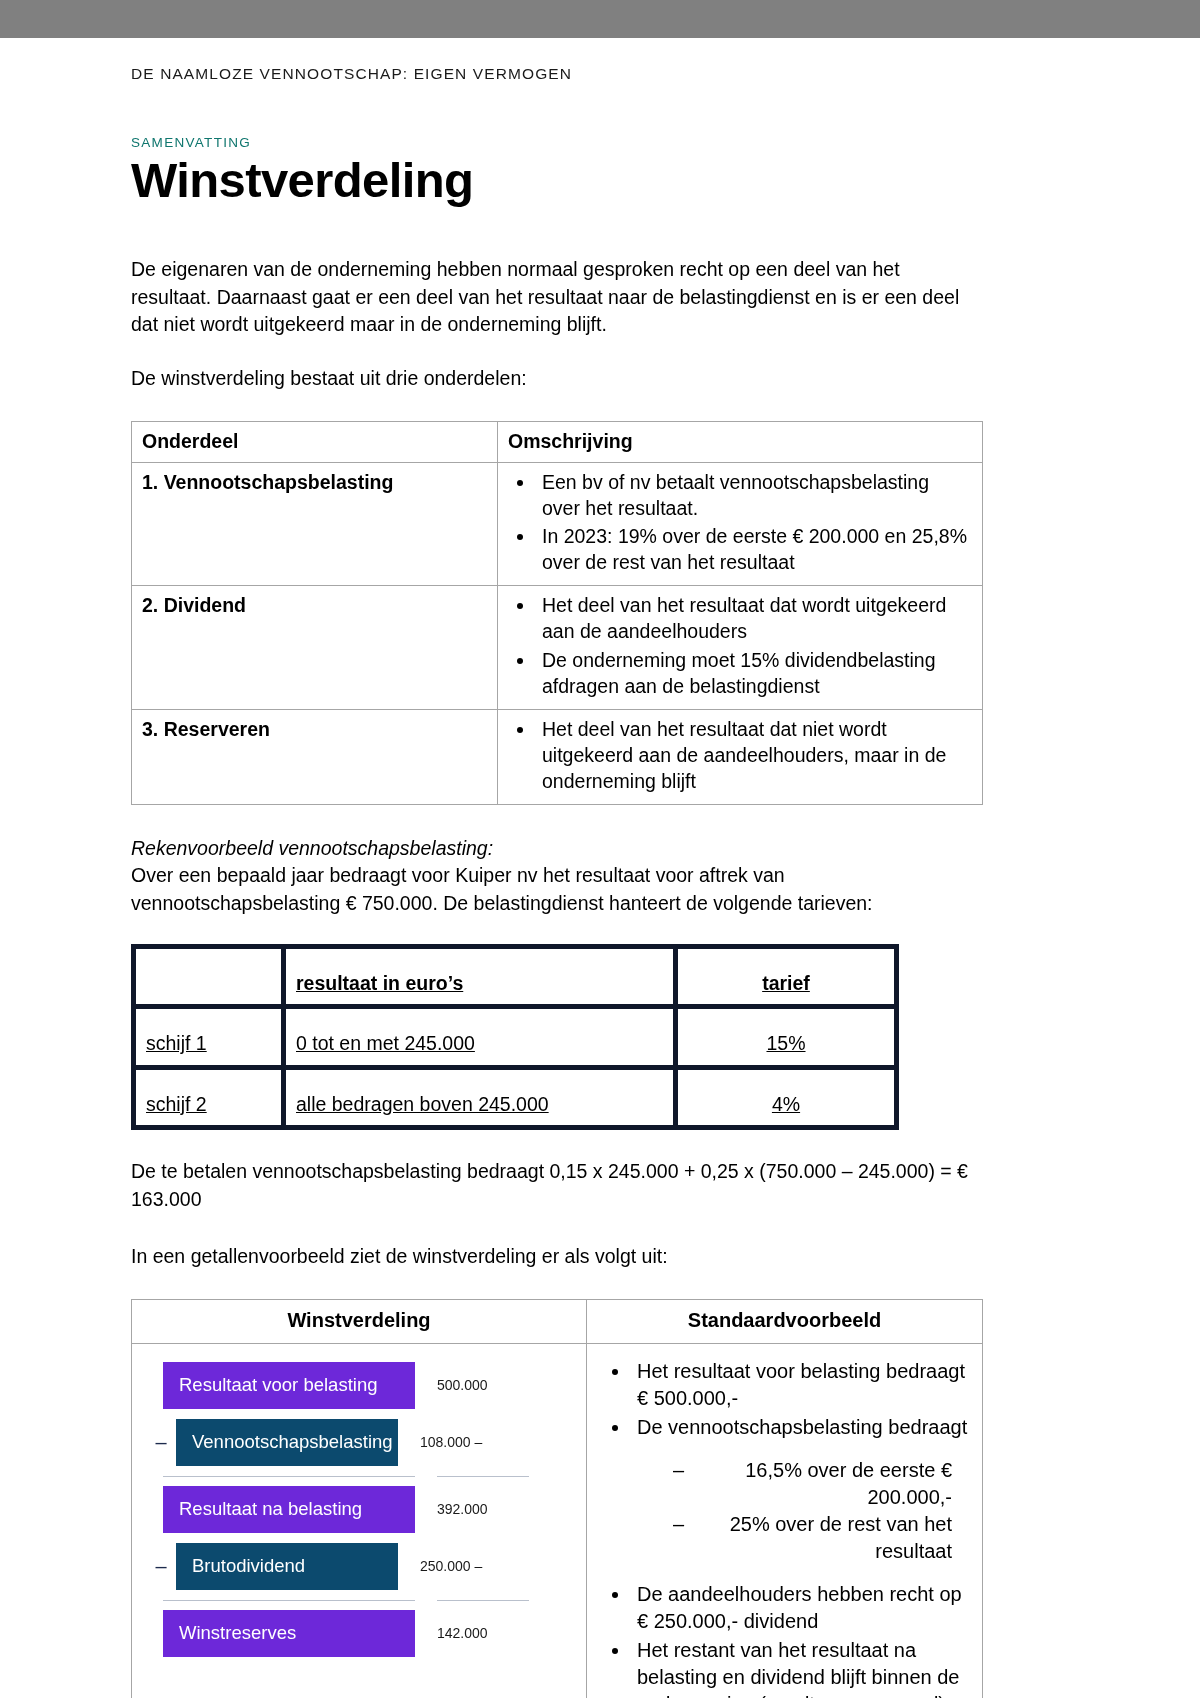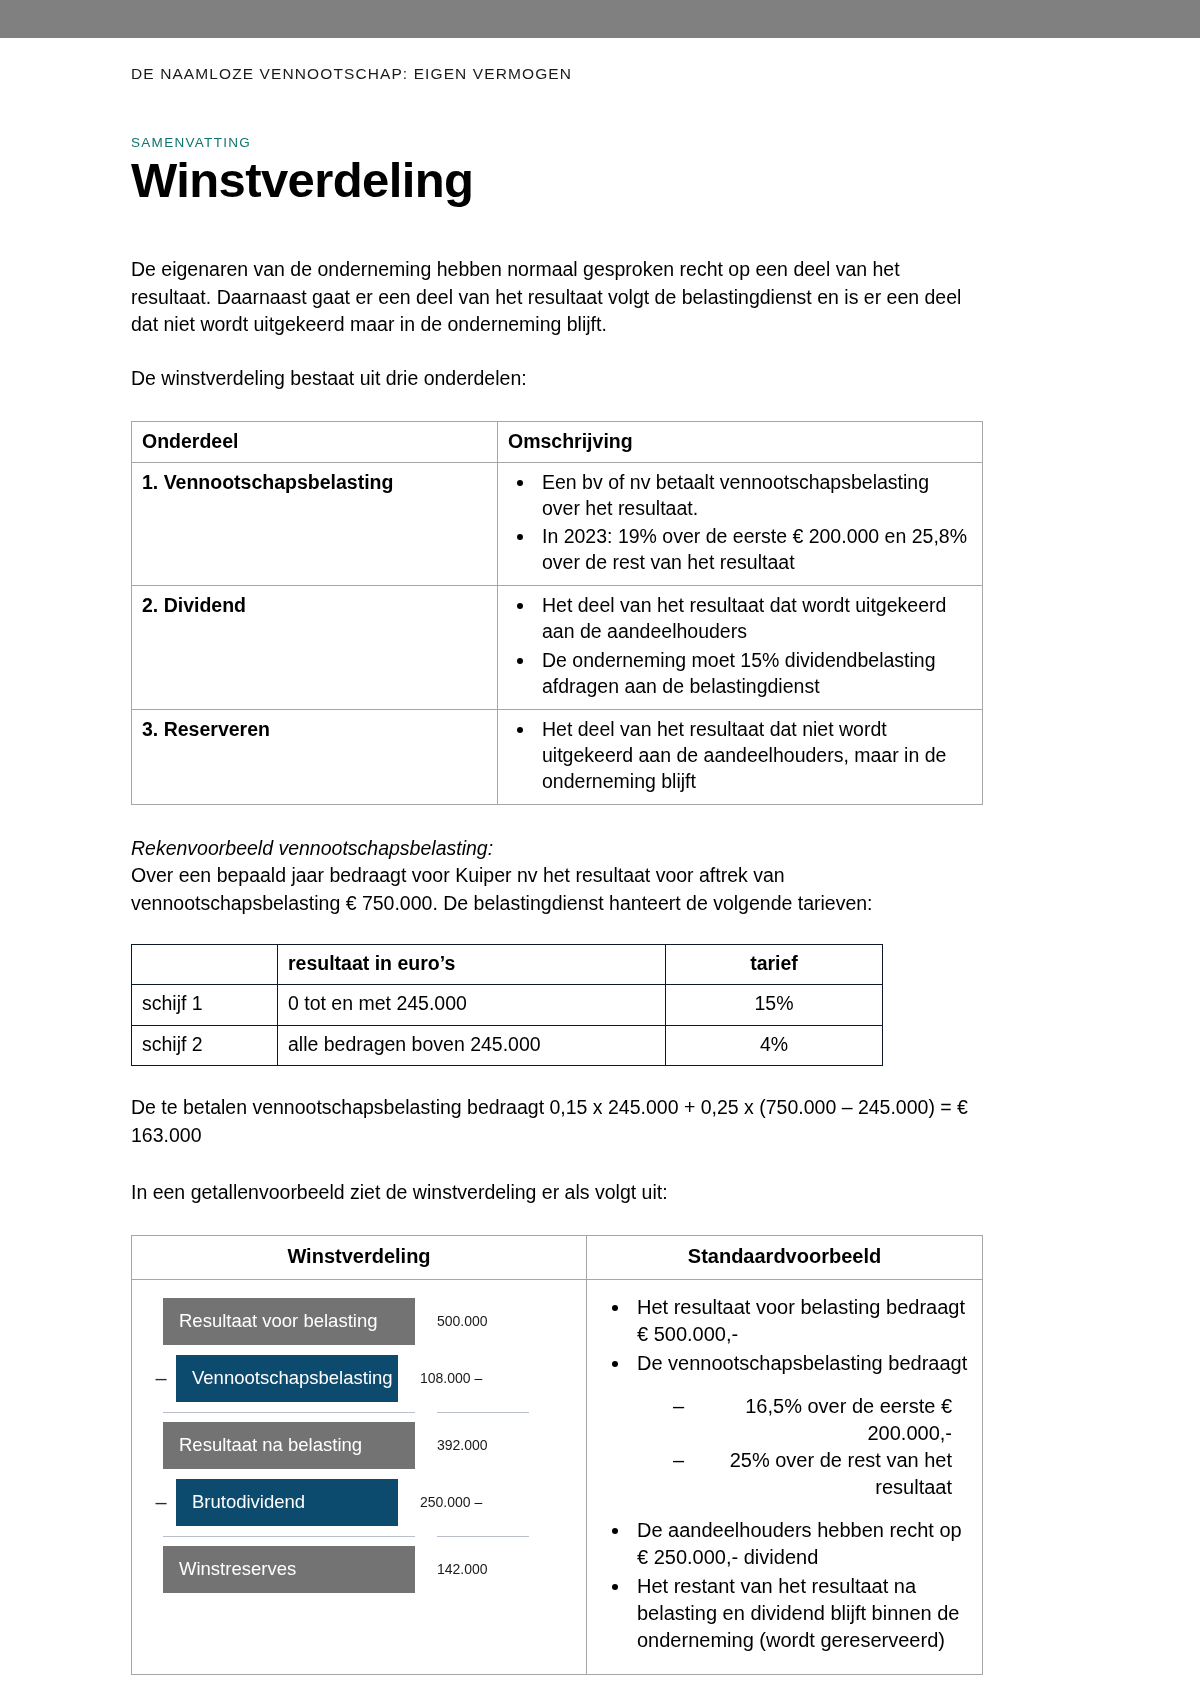--- a/index.html
+++ b/index.html
@@ -94,24 +94,25 @@
     margin: 0 0 2px 0;
     padding-left: 6px;
   }
 
   table.rate-table {
     border-collapse: collapse;
     width: 690px;
     table-layout: fixed;
   }
   table.rate-table td, table.rate-table th {
-    border: 1px solid #0f172a;
+    border: 5px solid #0f172a;
     font-size: 19.5px;
-    padding: 6px 10px 8px 10px;
+    padding: 22px 10px 8px 10px;
     line-height: 1.3;
+    text-decoration: underline;
   }
   .rt-c1 { width: 125px; text-align: left; }
   .rt-c2 { width: 367px; text-align: left; }
   .rt-c3 { width: 196px; text-align: center; }
   table.rate-table th { font-weight: bold; }
   .rt-head-c1 { }
   .rt-head-c2 { text-align: left; }
   .rt-head-c3 { text-align: center; margin-top: 47px; }
 
   
@@ -151,21 +152,21 @@
   }
   .bar {
     height: 47px;
     display: flex;
     align-items: center;
     color: #ffffff;
     font-size: 18.5px;
     padding-left: 16px;
     box-sizing: border-box;
   }
-  .bar-dark { background: #737373; }
+  .bar-dark { background: #6d28d9; }
   .bar-green { background: #0c4a6e; }
   .bar-full { width: 252px; margin-left: 17px; }
   .bar-indent { width: 222px; }
   .amount {
     font-size: 14px;
     color: #1a1a1a;
     margin-left: 22px;
     white-space: nowrap;
   }
   .amount-indent { margin-left: 22px; }
@@ -228,21 +229,21 @@
 
 <div class="page">
   <div class="content">
 
     <div class="kicker">DE NAAMLOZE VENNOOTSCHAP: EIGEN VERMOGEN</div>
 
     <div class="eyebrow">SAMENVATTING</div>
     <h1 class="title">Winstverdeling</h1>
 
     <div class="gap-1"></div>
-    <p class="body-text">De eigenaren van de onderneming hebben normaal gesproken recht op een deel van het resultaat. Daarnaast gaat er een deel van het resultaat volgt de belastingdienst en is er een deel dat niet wordt uitgekeerd maar in de onderneming blijft.</p>
+    <p class="body-text">De eigenaren van de onderneming hebben normaal gesproken recht op een deel van het resultaat. Daarnaast gaat er een deel van het resultaat naar de belastingdienst en is er een deel dat niet wordt uitgekeerd maar in de onderneming blijft.</p>
 
     <div class="gap-2"></div>
     <p class="body-text">De winstverdeling bestaat uit drie onderdelen:</p>
 
     <div class="gap-3"></div>
     <table class="doc-table">
       <tbody>
         <tr>
           <th class="t1-col1">Onderdeel</th>
           <th>Omschrijving</th>

